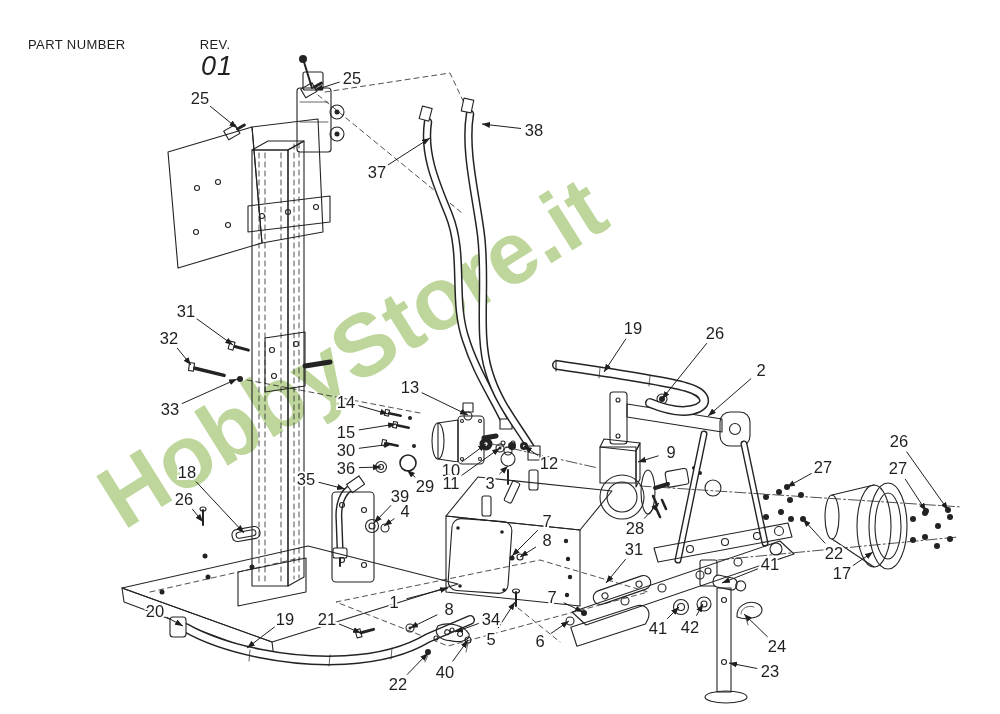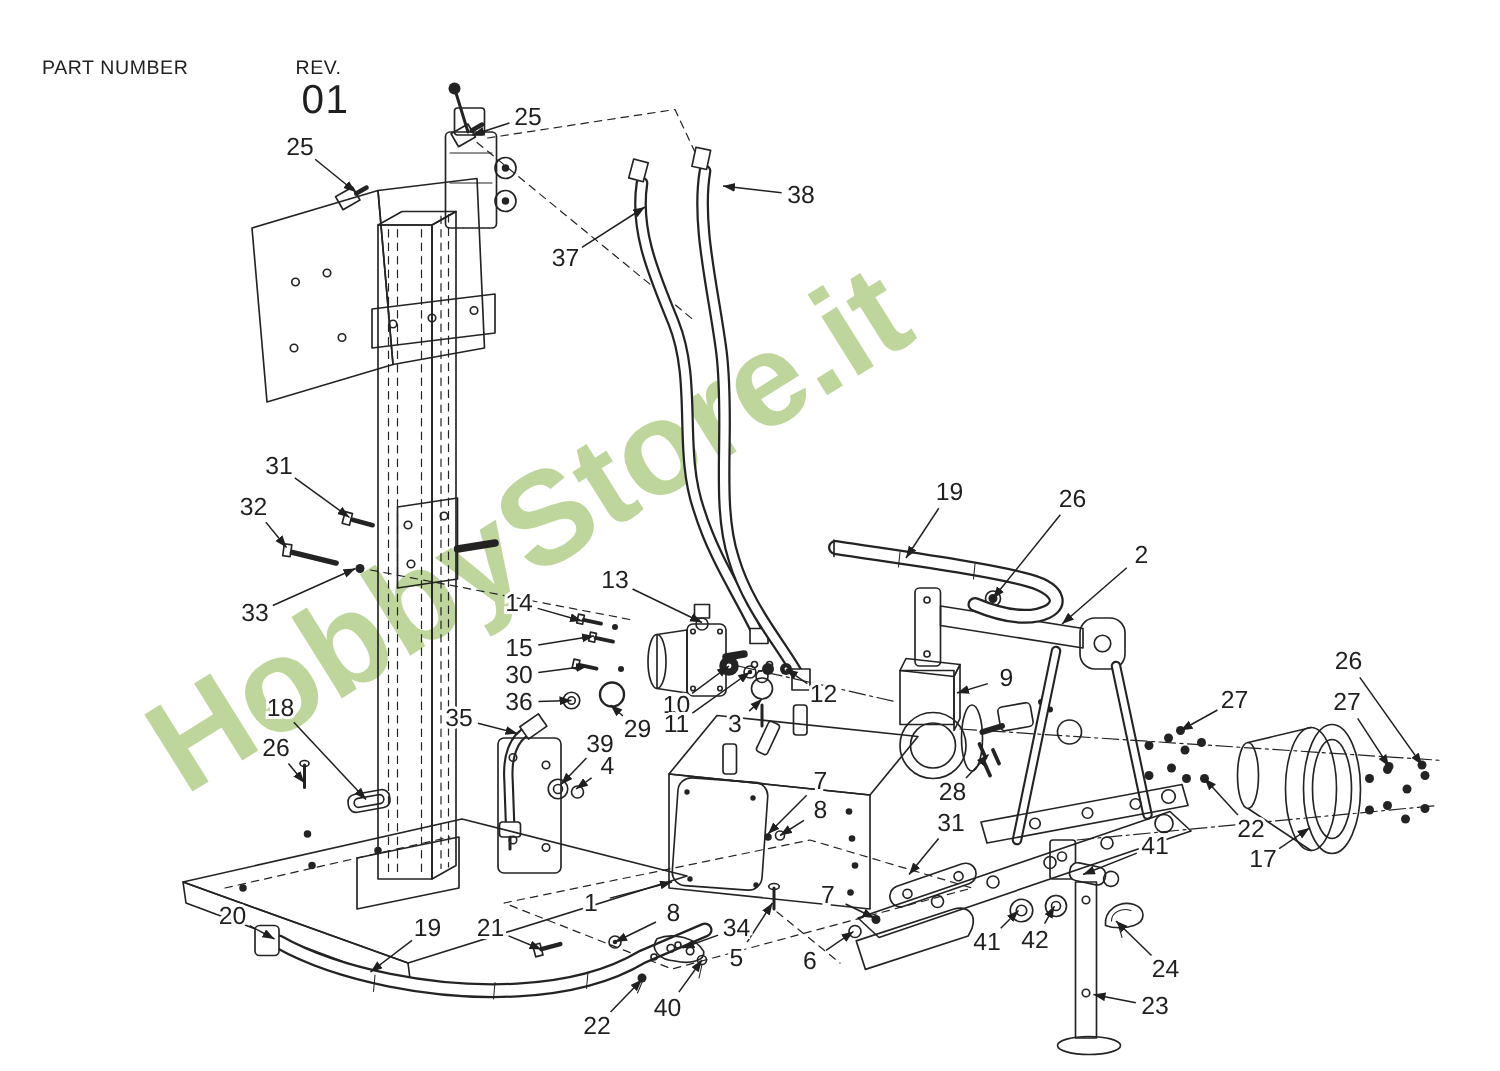--- a/index.html
+++ b/index.html
@@ -1,19 +1,19 @@
 <!DOCTYPE html>
 <html><head>
 <meta charset="utf-8">
 <style>
   html,body{margin:0;padding:0;background:#fff;}
   .page{position:relative;width:1000px;height:714px;background:#fff;overflow:hidden;
         font-family:"Liberation Sans",sans-serif;color:#1f1f1f;}
   .page svg{position:absolute;left:0;top:0;}
-  .hdr{position:absolute;z-index:5;line-height:1.05;}
+  .hdr{position:absolute;z-index:5;line-height:1.05;text-align:center;}
   .hdr .lbl{font-size:13px;letter-spacing:.4px;}
   .hdr .val{font-size:27px;letter-spacing:1px;}
   #art *{fill:none;stroke:#232323;stroke-width:1.1;stroke-linecap:round;stroke-linejoin:round;}
   #art .f{fill:#232323;stroke:none;}
   #art .wf{fill:#fff;}
   #art .d{stroke-dasharray:5 4;stroke-width:.8;}
   #art .dd{stroke-dasharray:11 3 2 3;stroke-width:.8;}
   #art .thin{stroke-width:.7;}
   #art .t8{stroke-width:8.5;} #art .w6{stroke:#fff;stroke-width:5.5;}
   #art .t10{stroke-width:10;} #art .w7{stroke:#fff;stroke-width:7;}
@@ -26,21 +26,21 @@
 </head>
 <body>
 
 <div class="page">
 
   <div class="hdr" style="left:28px;top:38px;">
     <div class="lbl">PART NUMBER</div>
   </div>
   <div class="hdr" style="left:197px;top:38px;">
     <div class="lbl">REV.</div>
-    <div class="val" style="padding-left:4px;">01</div>
+    <div class="val" style="padding-left:4px;font-style:italic;">01</div>
   </div>
 
   <svg width="1000" height="714" viewBox="0 0 1000 714">
     <defs>
       <marker id="arr" markerWidth="9" markerHeight="7" refX="8" refY="3" orient="auto">
         <path d="M0,0 L8,3 L0,6 Z" fill="#1f1f1f"></path>
       </marker>
     </defs>
 
     <text id="wm" transform="translate(368,378) rotate(-32)" text-anchor="middle" fill="#aecd83">HobbyStore.it</text>

